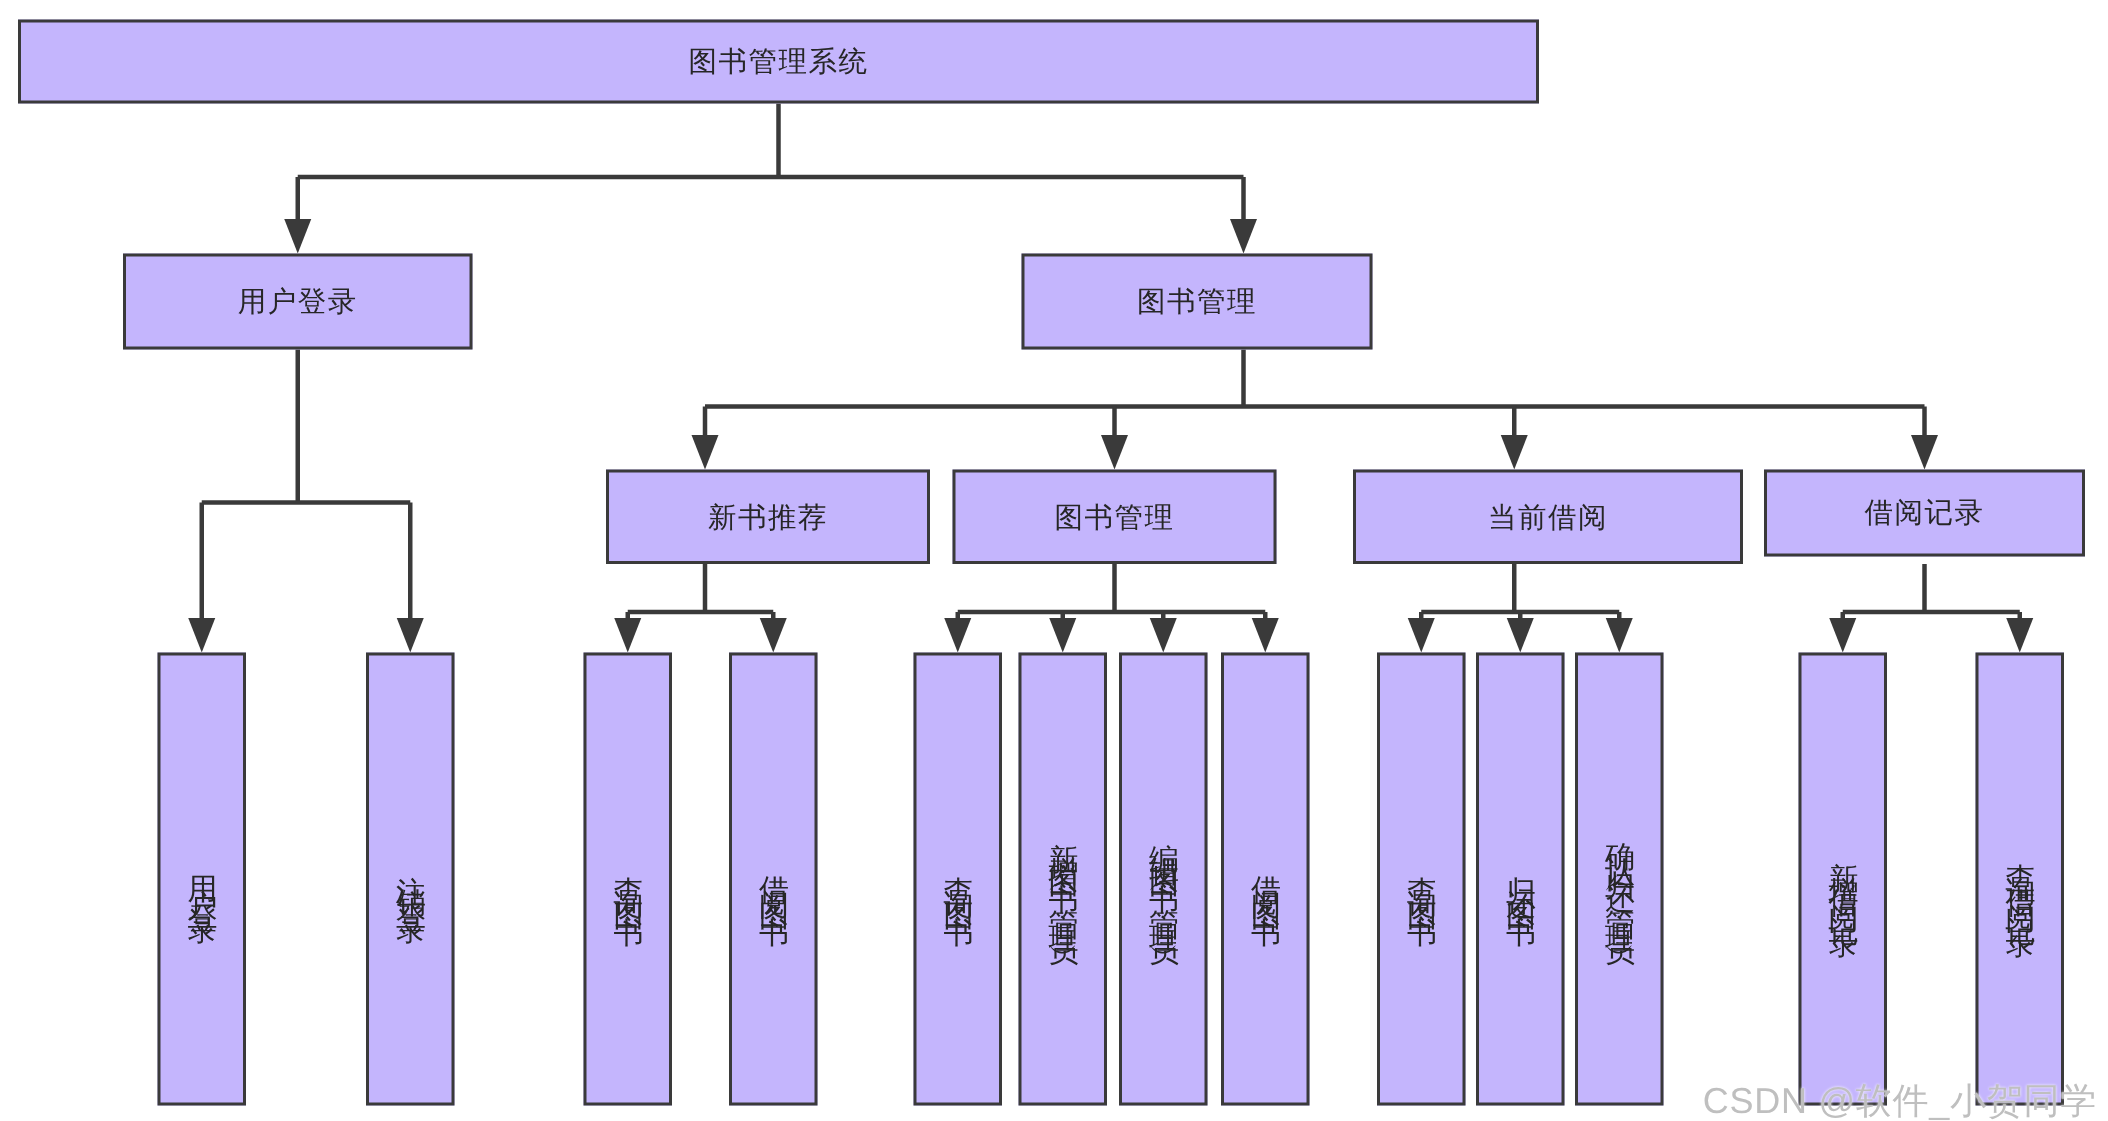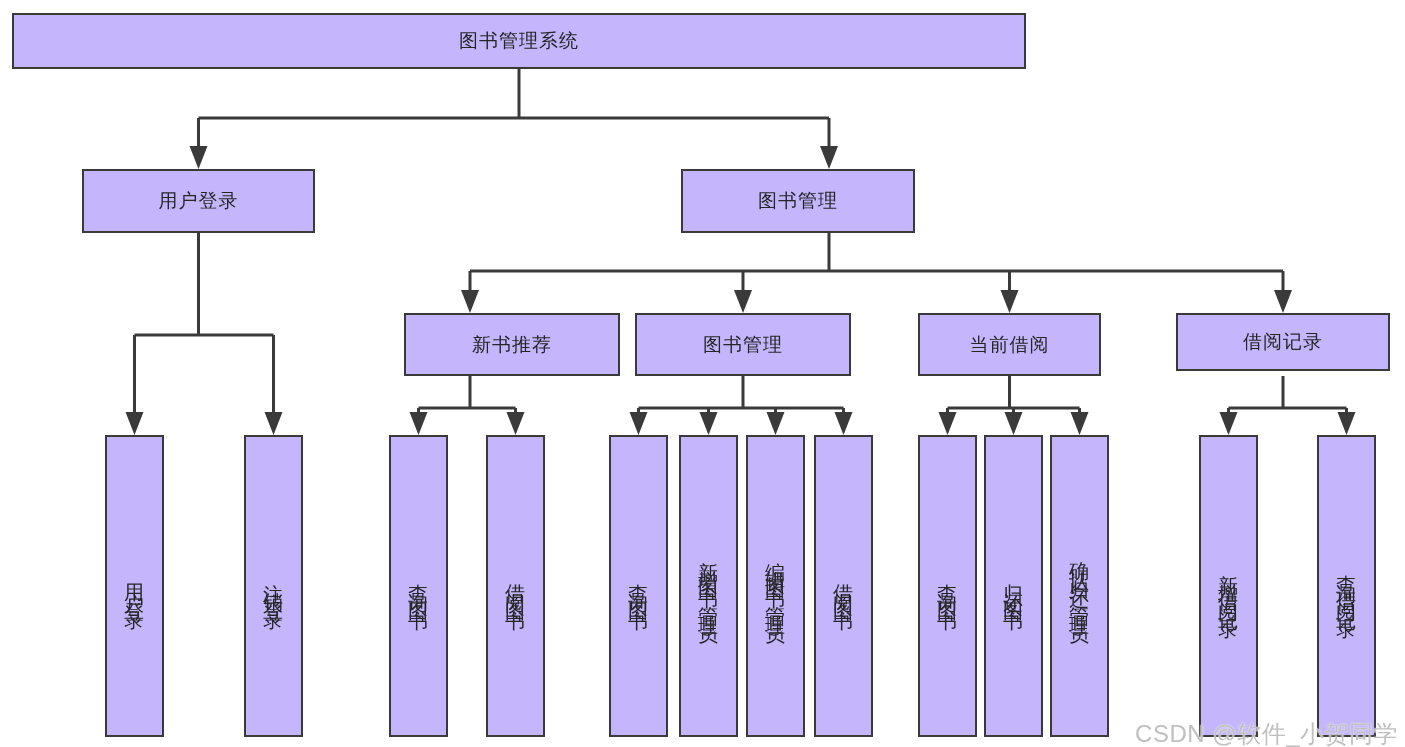--- a/index.html
+++ b/index.html
@@ -114,21 +114,21 @@
       </g>
     </svg>
 
   <div class="node" style="left:12px; top:13px; width:1014px; height:56px;">图书管理系统</div>
 
   <div class="node" style="left:82px; top:169px; width:233px; height:64px;">用户登录</div>
   <div class="node" style="left:681px; top:169px; width:234px; height:64px;">图书管理</div>
 
   <div class="node" style="left:362px; top:313px; width:216px; height:63px;margin-left:42px;">新书推荐</div>
   <div class="node" style="left:635px; top:313px; width:216px; height:63px;">图书管理</div>
-  <div class="node" style="left:902px; top:313px; width:183px; height:63px;margin-left:16px;">当前借阅</div>
+  <div class="node" style="left:902px; top:313px; width:260px; height:63px;">当前借阅</div>
   <div class="node" style="left:1176px; top:313px; width:214px; height:58px;">借阅记录</div>
 
   <div class="node v" style="left:105px; top:435px; width:59px; height:302px;">
     <span class="vtext">用户登录</span>
   </div>
   <div class="node v" style="left:244px; top:435px; width:59px; height:302px;">
     <span class="vtext">注销登录</span>
   </div>
 
   <div class="node v" style="left:389px; top:435px; width:59px; height:302px;">

